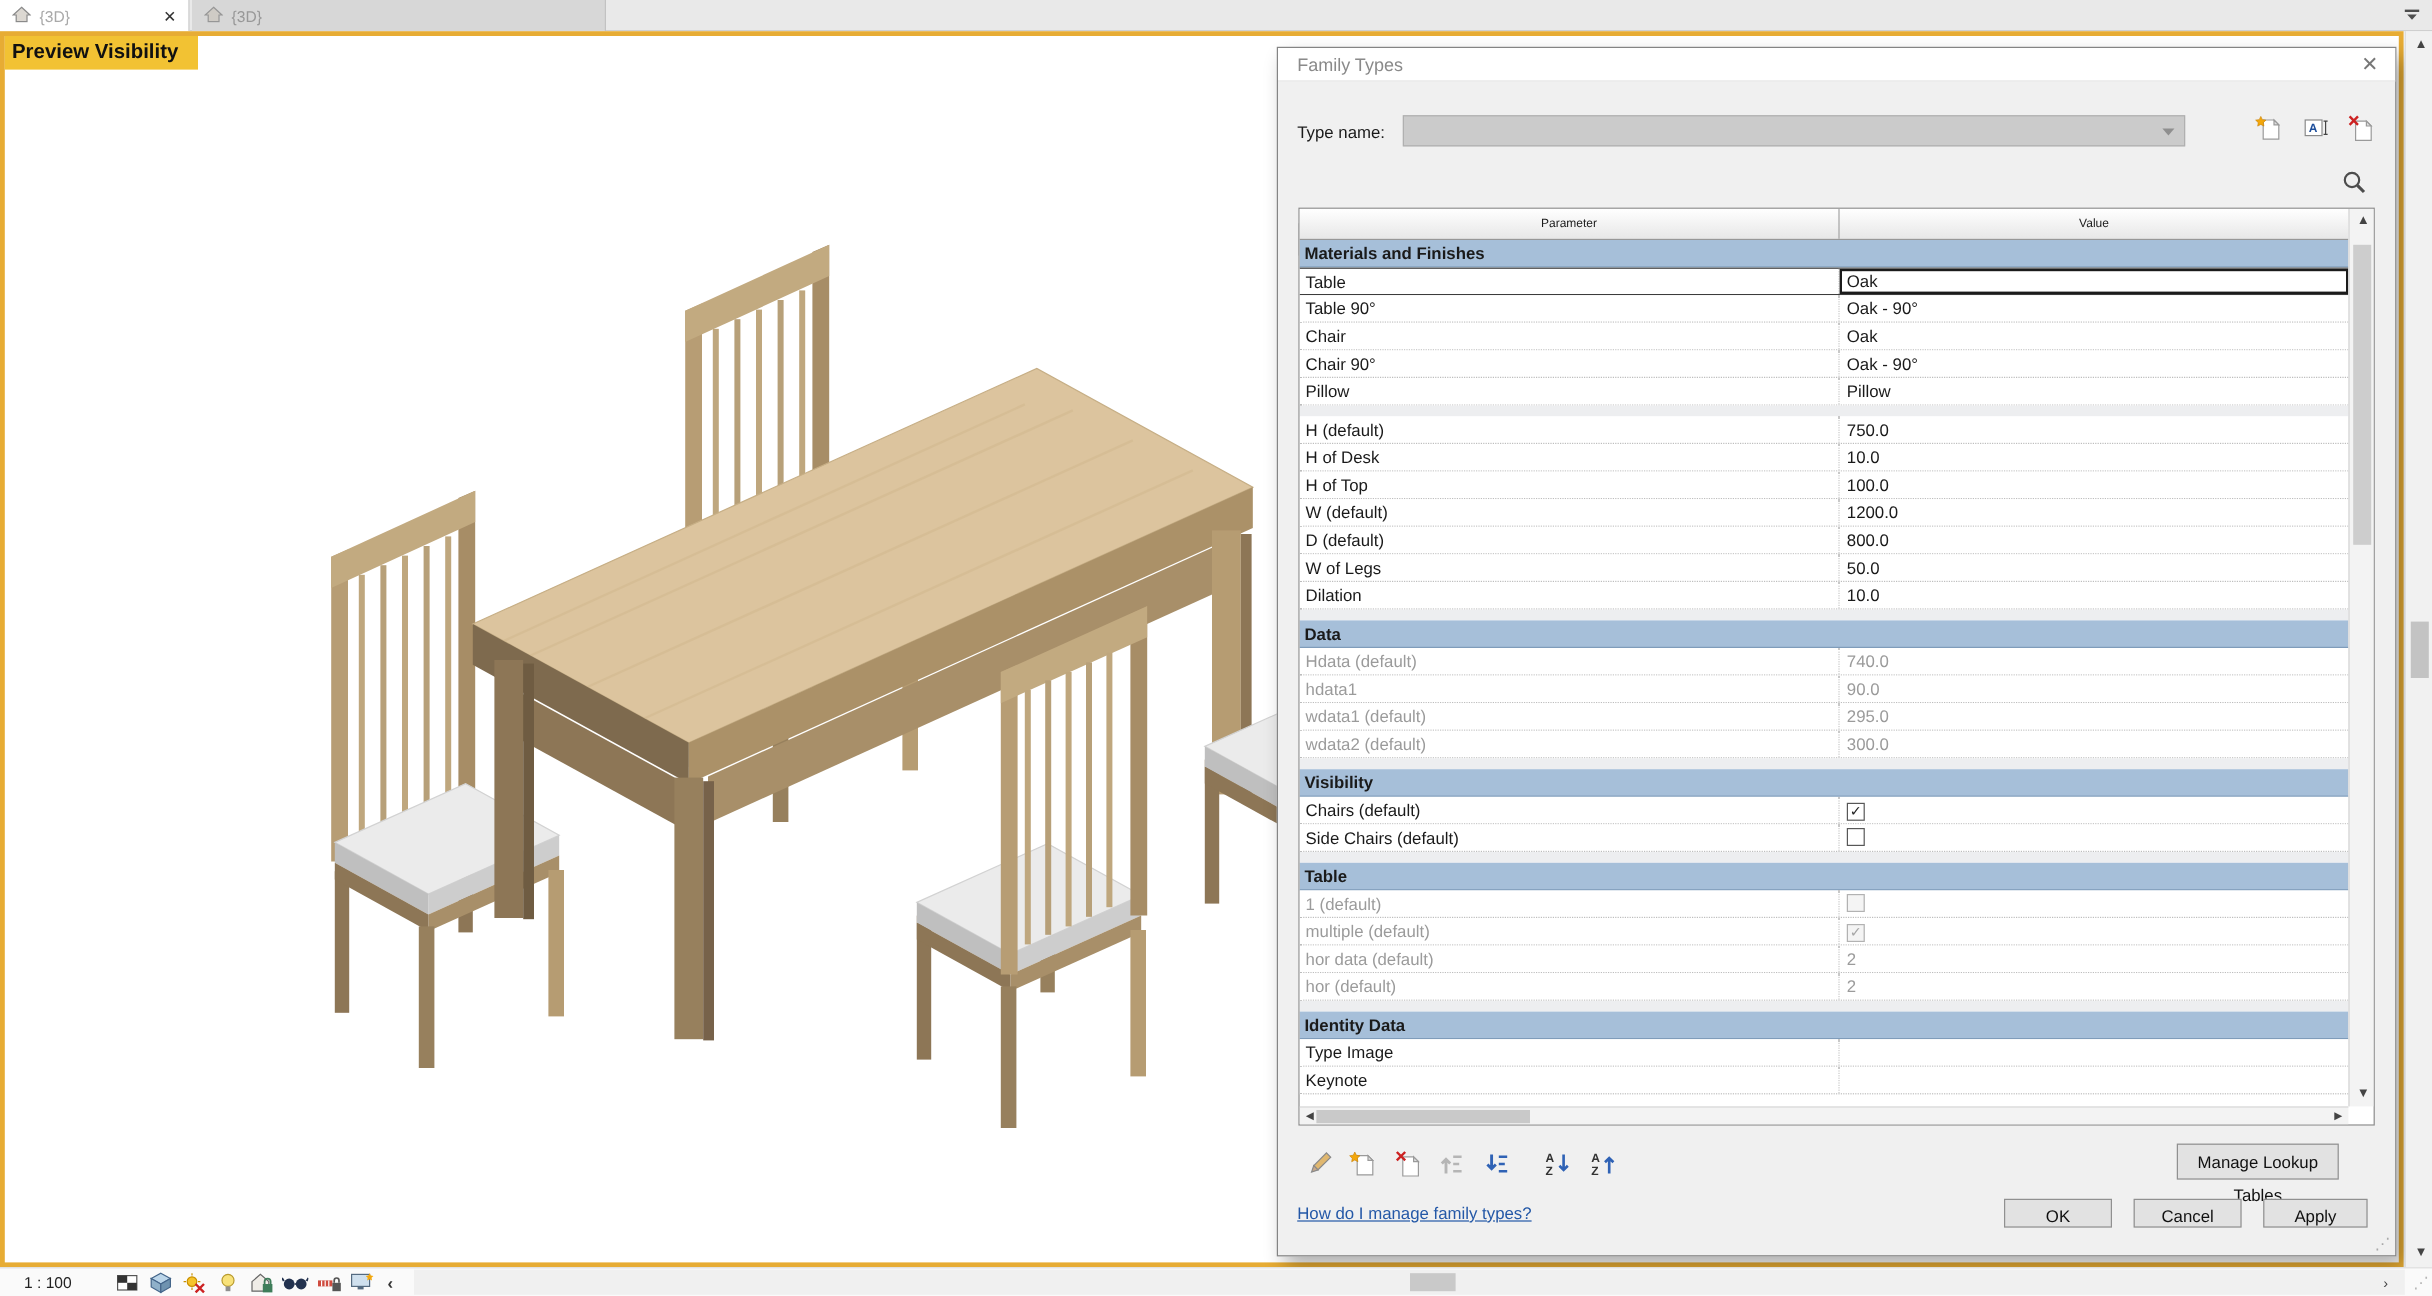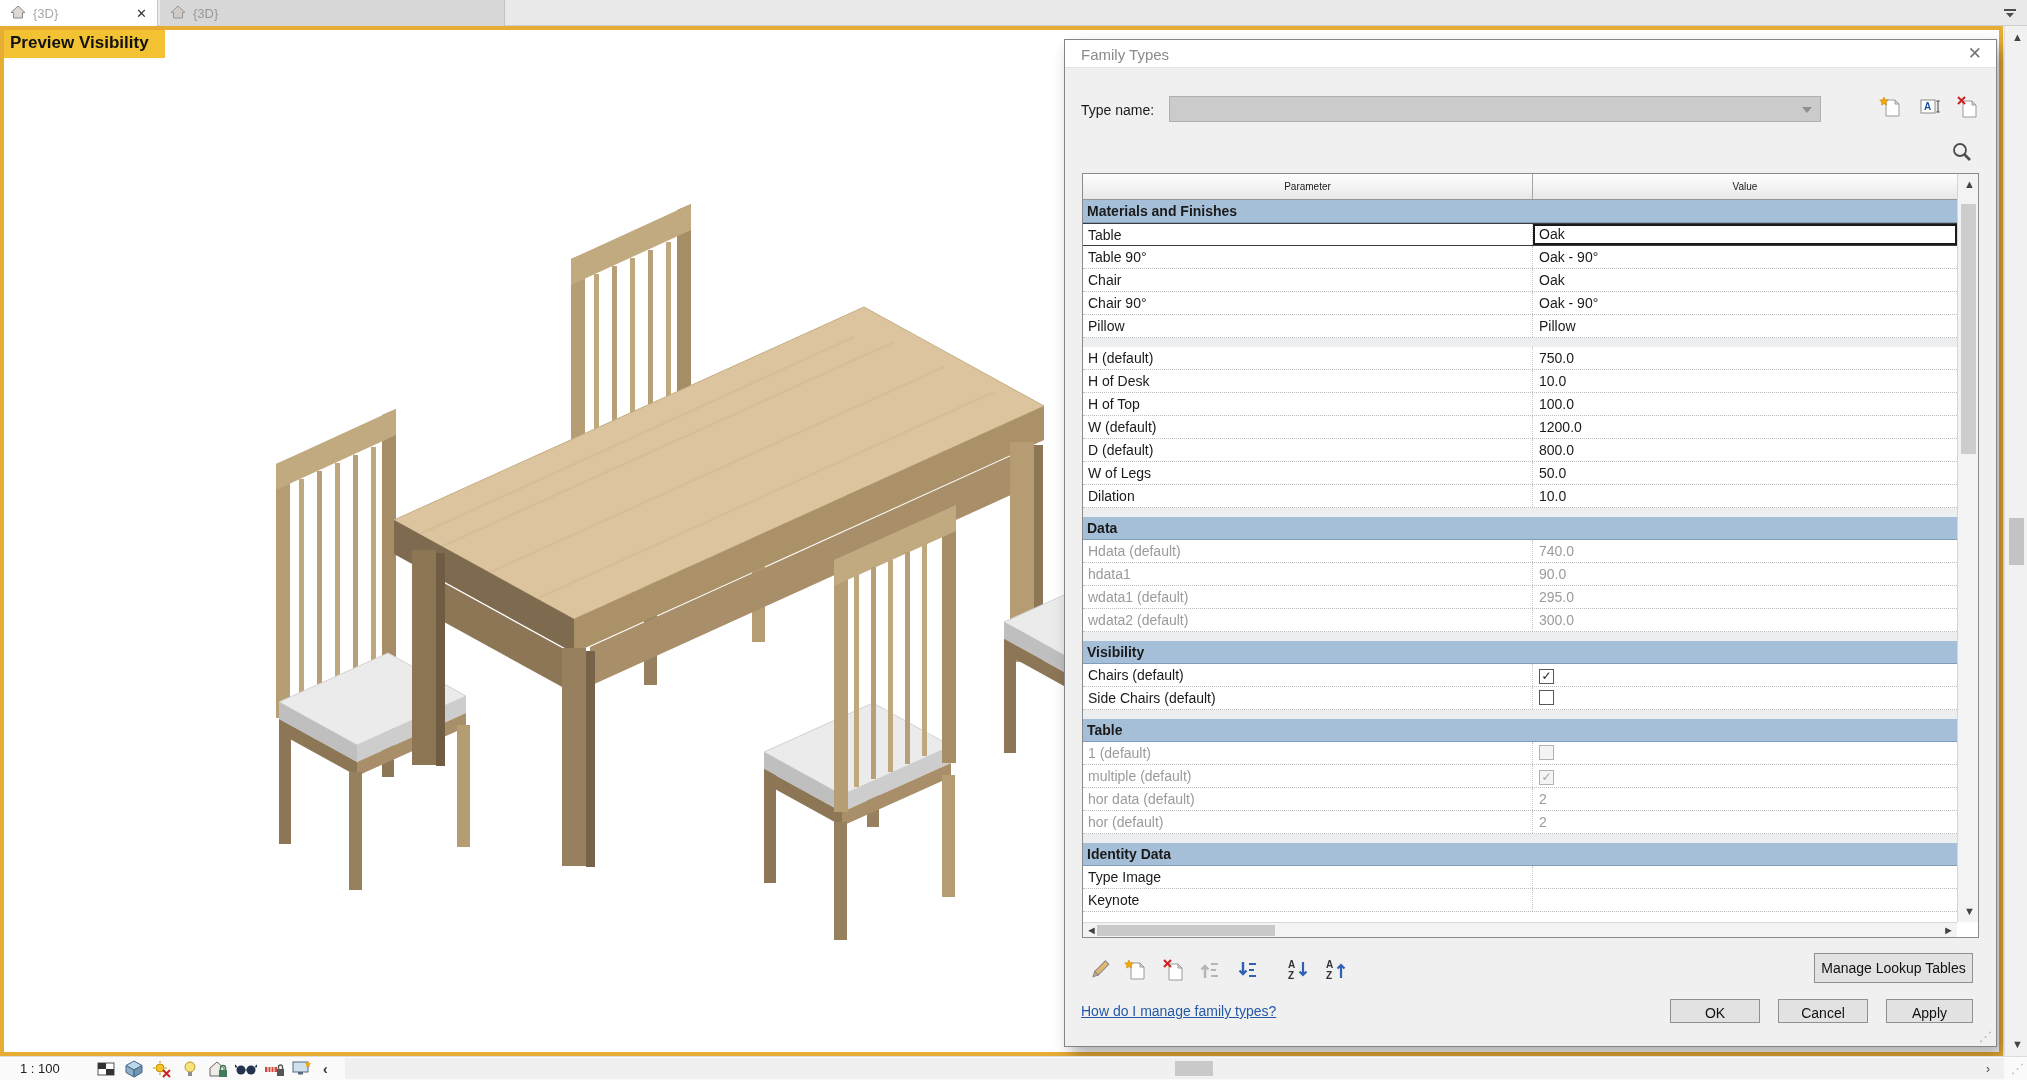--- a/index.html
+++ b/index.html
@@ -66,21 +66,21 @@
   .vscroll { position:absolute; right:0; top:0; bottom:15px; width:21px; background:#f3f3f3; border-left:1px solid #d4d4d4; }
   .vscroll .thumb { position:absolute; left:3px; top:30px; width:15px; height:250px; background:#cdcdcd; }
   .hscroll { position:absolute; left:0; bottom:0; right:21px; height:15px; background:#f3f3f3; border-top:1px solid #d8d8d8; }
   .hscroll .thumb { position:absolute; left:14px; top:2px; width:178px; height:11px; background:#c9c9c9; }
   .sarrow { position:absolute; font-size:11px; color:#444; line-height:1; }
 
   
   .tool-btn { position:absolute; top:916px; width:28px; height:28px; display:flex; align-items:center; justify-content:center; }
   .btn { position:absolute; height:24px; background:#e2e2e2; border:1px solid #909090; font-size:14px;
          text-align:center; line-height:26px; color:#111; }
-  .btn-manage { left:749px; top:913px; width:159px; height:30px; line-height:28px; }
+  .btn-manage { left:749px; top:913px; width:135px; height:30px; line-height:28px; }
   .help-link { position:absolute; left:16px; top:963px; font-size:14px; color:#2458a7; text-decoration:underline; }
   .grip { position:absolute; right:4px; bottom:2px; color:#a9a9a9; font-size:13px; }
 
   
   .app-vscroll { position:absolute; left:2004px; top:26px; width:23px; height:1030px; background:#f1f1f1; border-left:1px solid #dddddd; }
   .app-vscroll .thumb { position:absolute; left:4px; top:492px; width:15px; height:47px; background:#c3c3c3; }
 
   
   .bottom-bar { position:absolute; left:0; top:1056px; width:2027px; height:24px; background:#fafafa; border-top:1px solid #dcdcdc; }
   .scale-lbl { position:absolute; left:20px; top:4px; font-size:13px; color:#222; }

